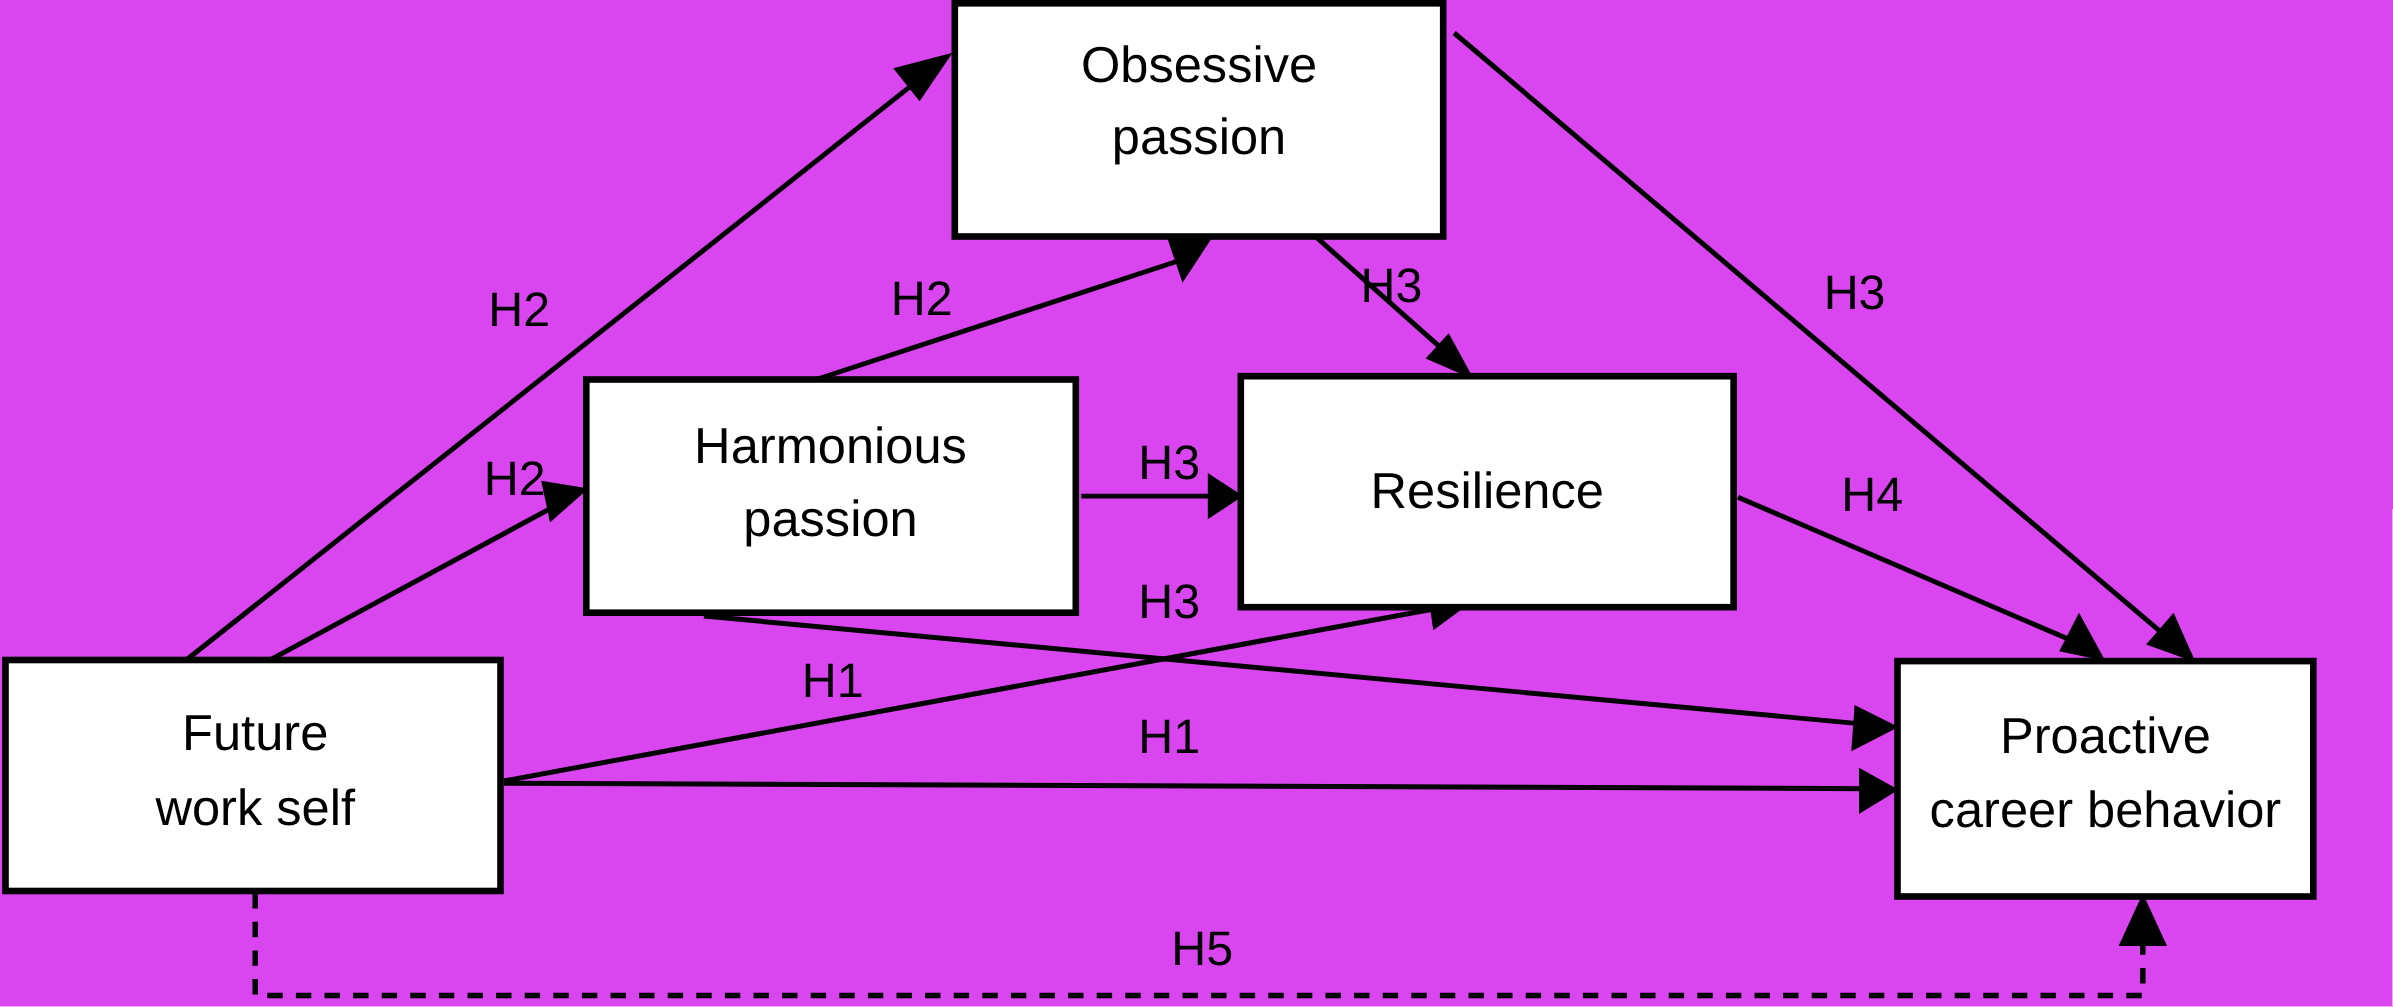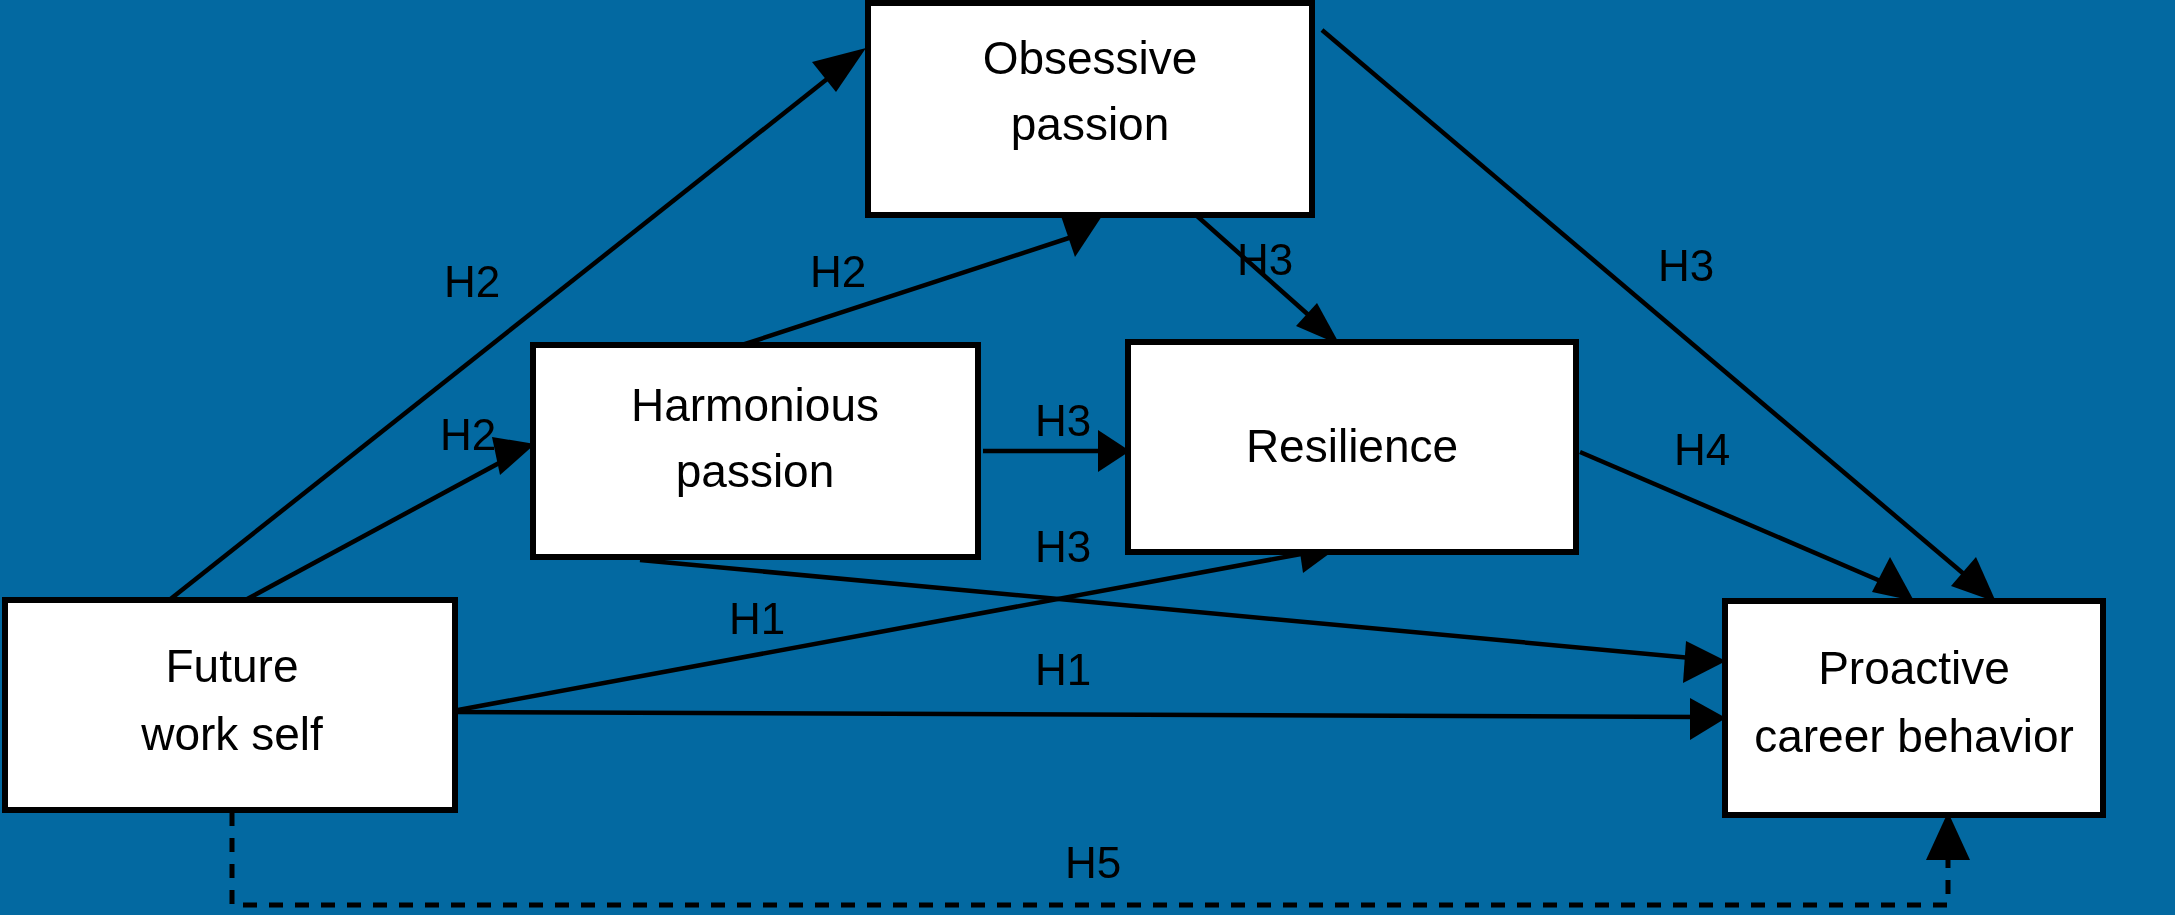--- a/index.html
+++ b/index.html
@@ -7,21 +7,21 @@
     padding: 0;
     background: #ffffff;
   }
   body {
     font-family: "Liberation Sans", sans-serif;
   }
   #diagram-root {
     position: relative;
     width: 2175px;
     height: 915px;
-    background: #0369a1;
+    background: #d946ef;
     overflow: hidden;
   }
   svg.diagram-canvas {
     position: absolute;
     left: 0;
     top: 0;
     width: 2175px;
     height: 915px;
     display: block;
   }

